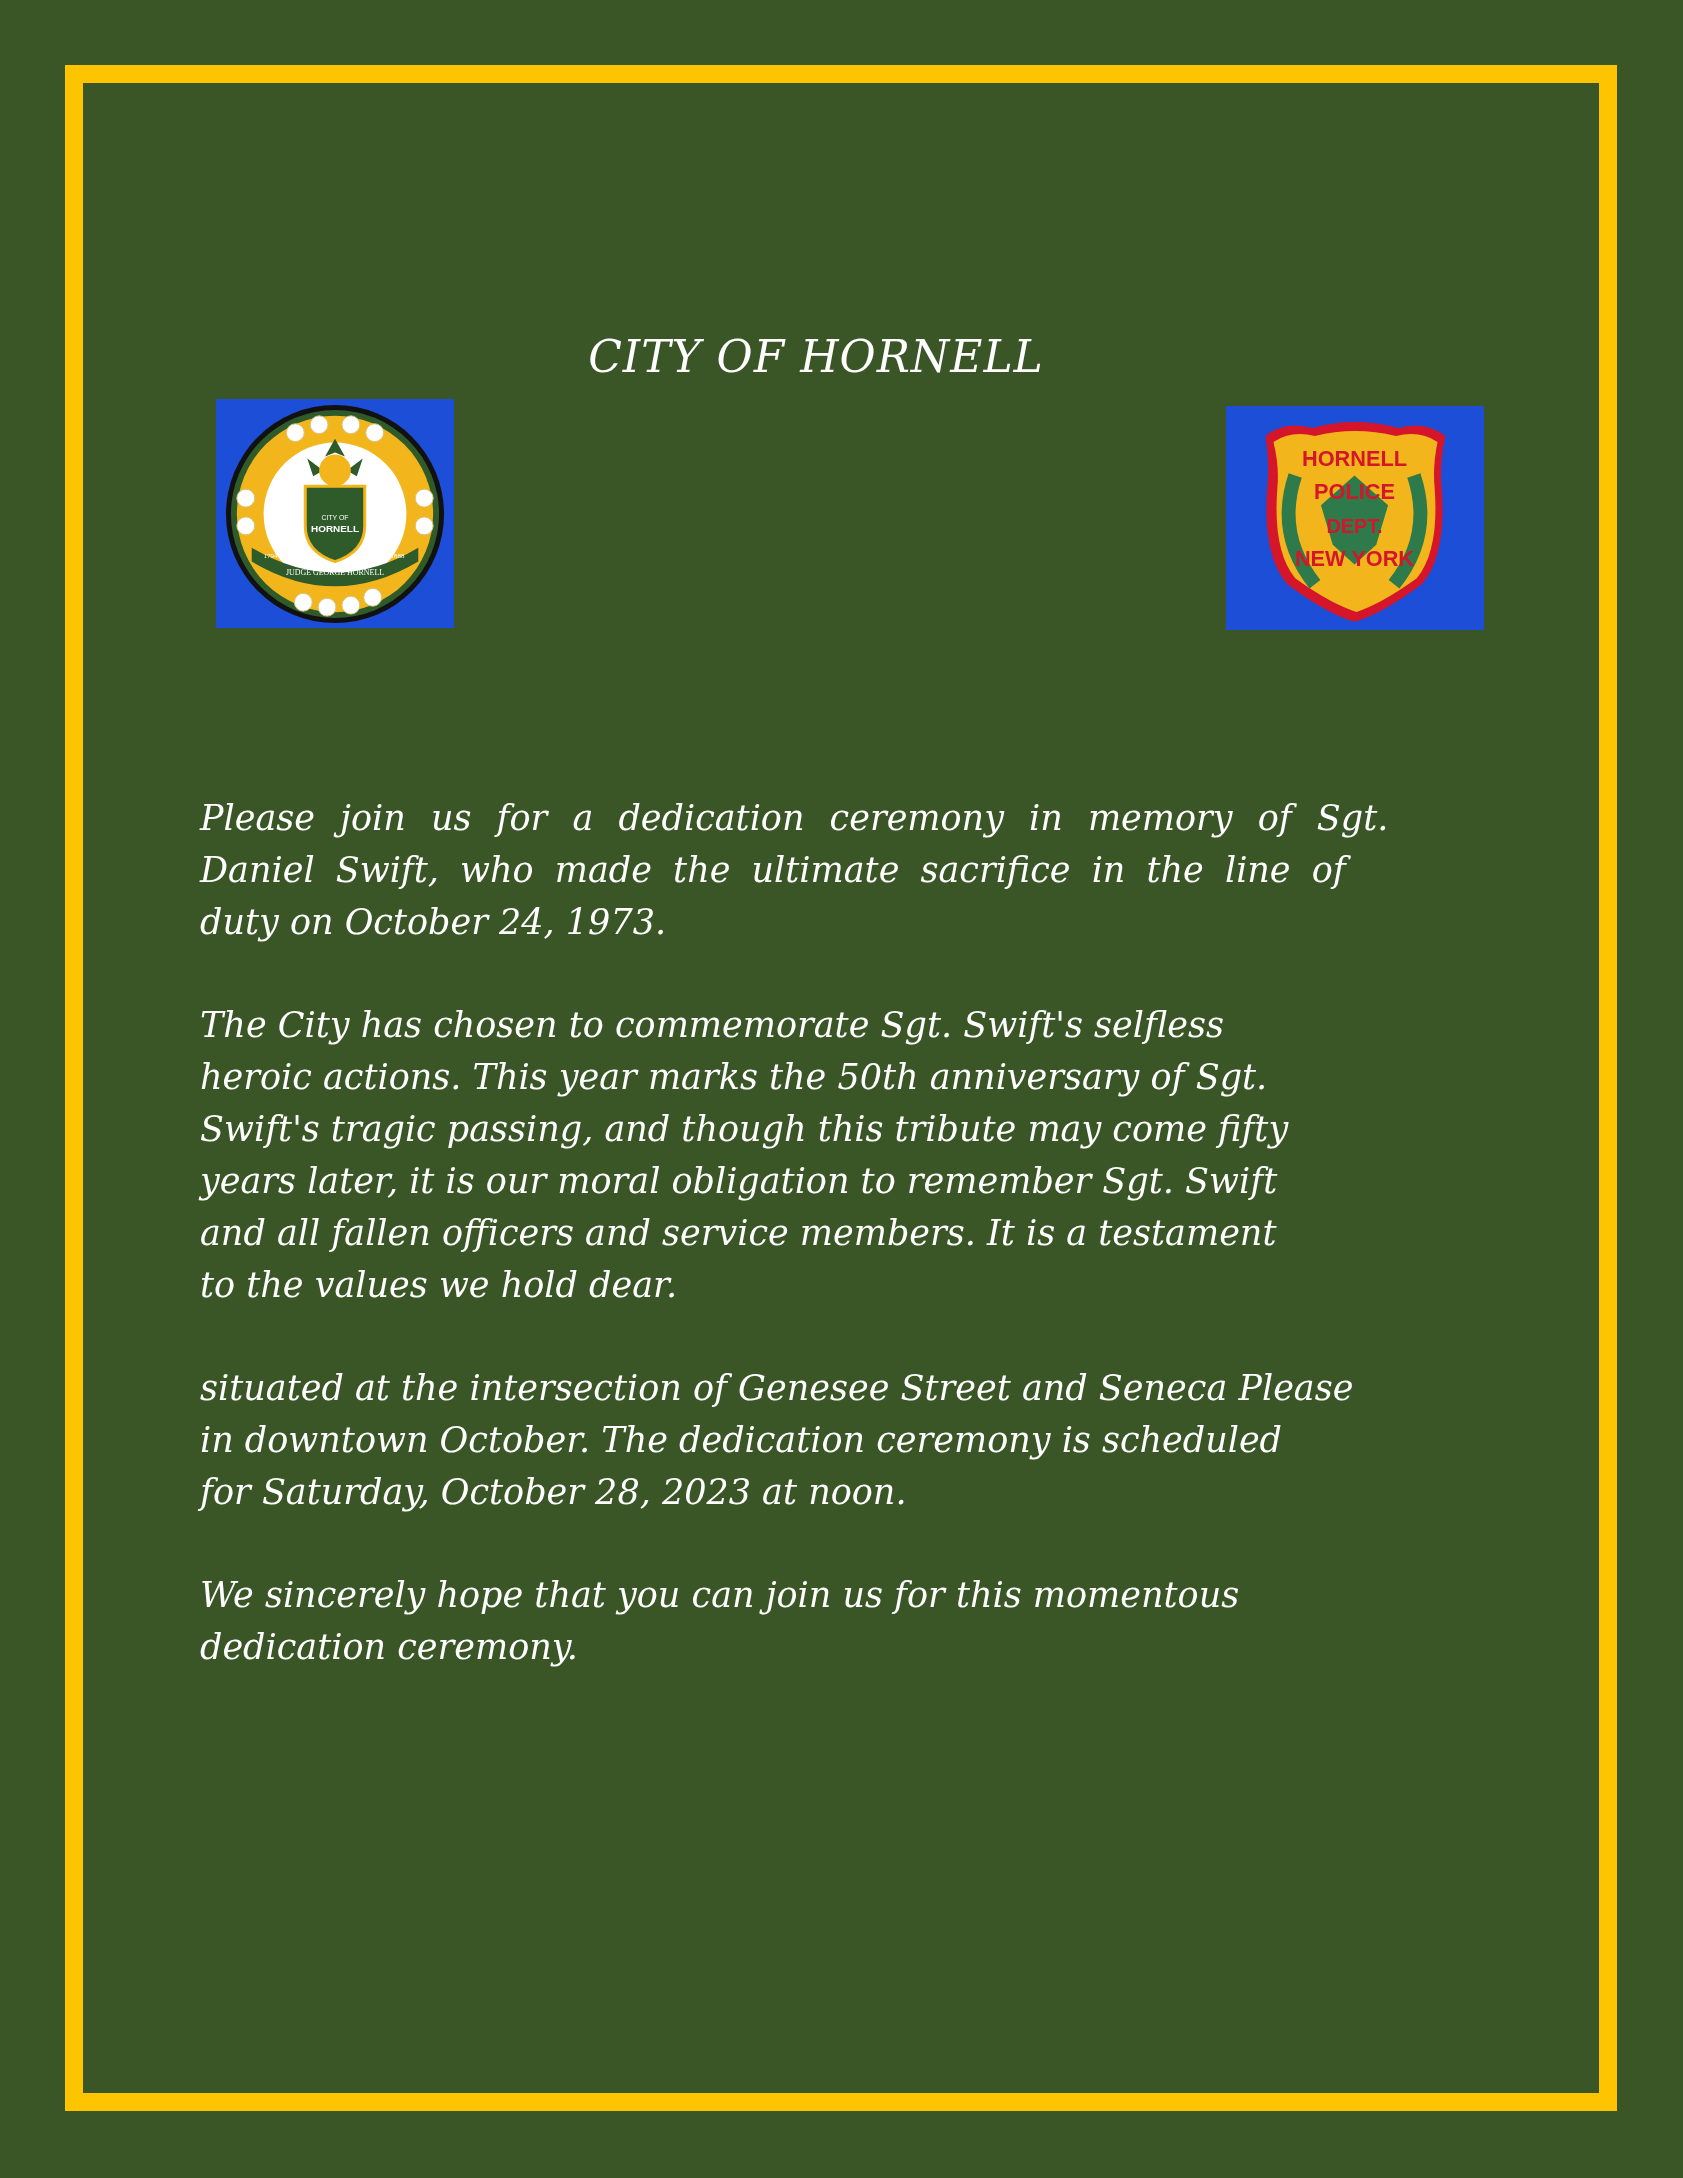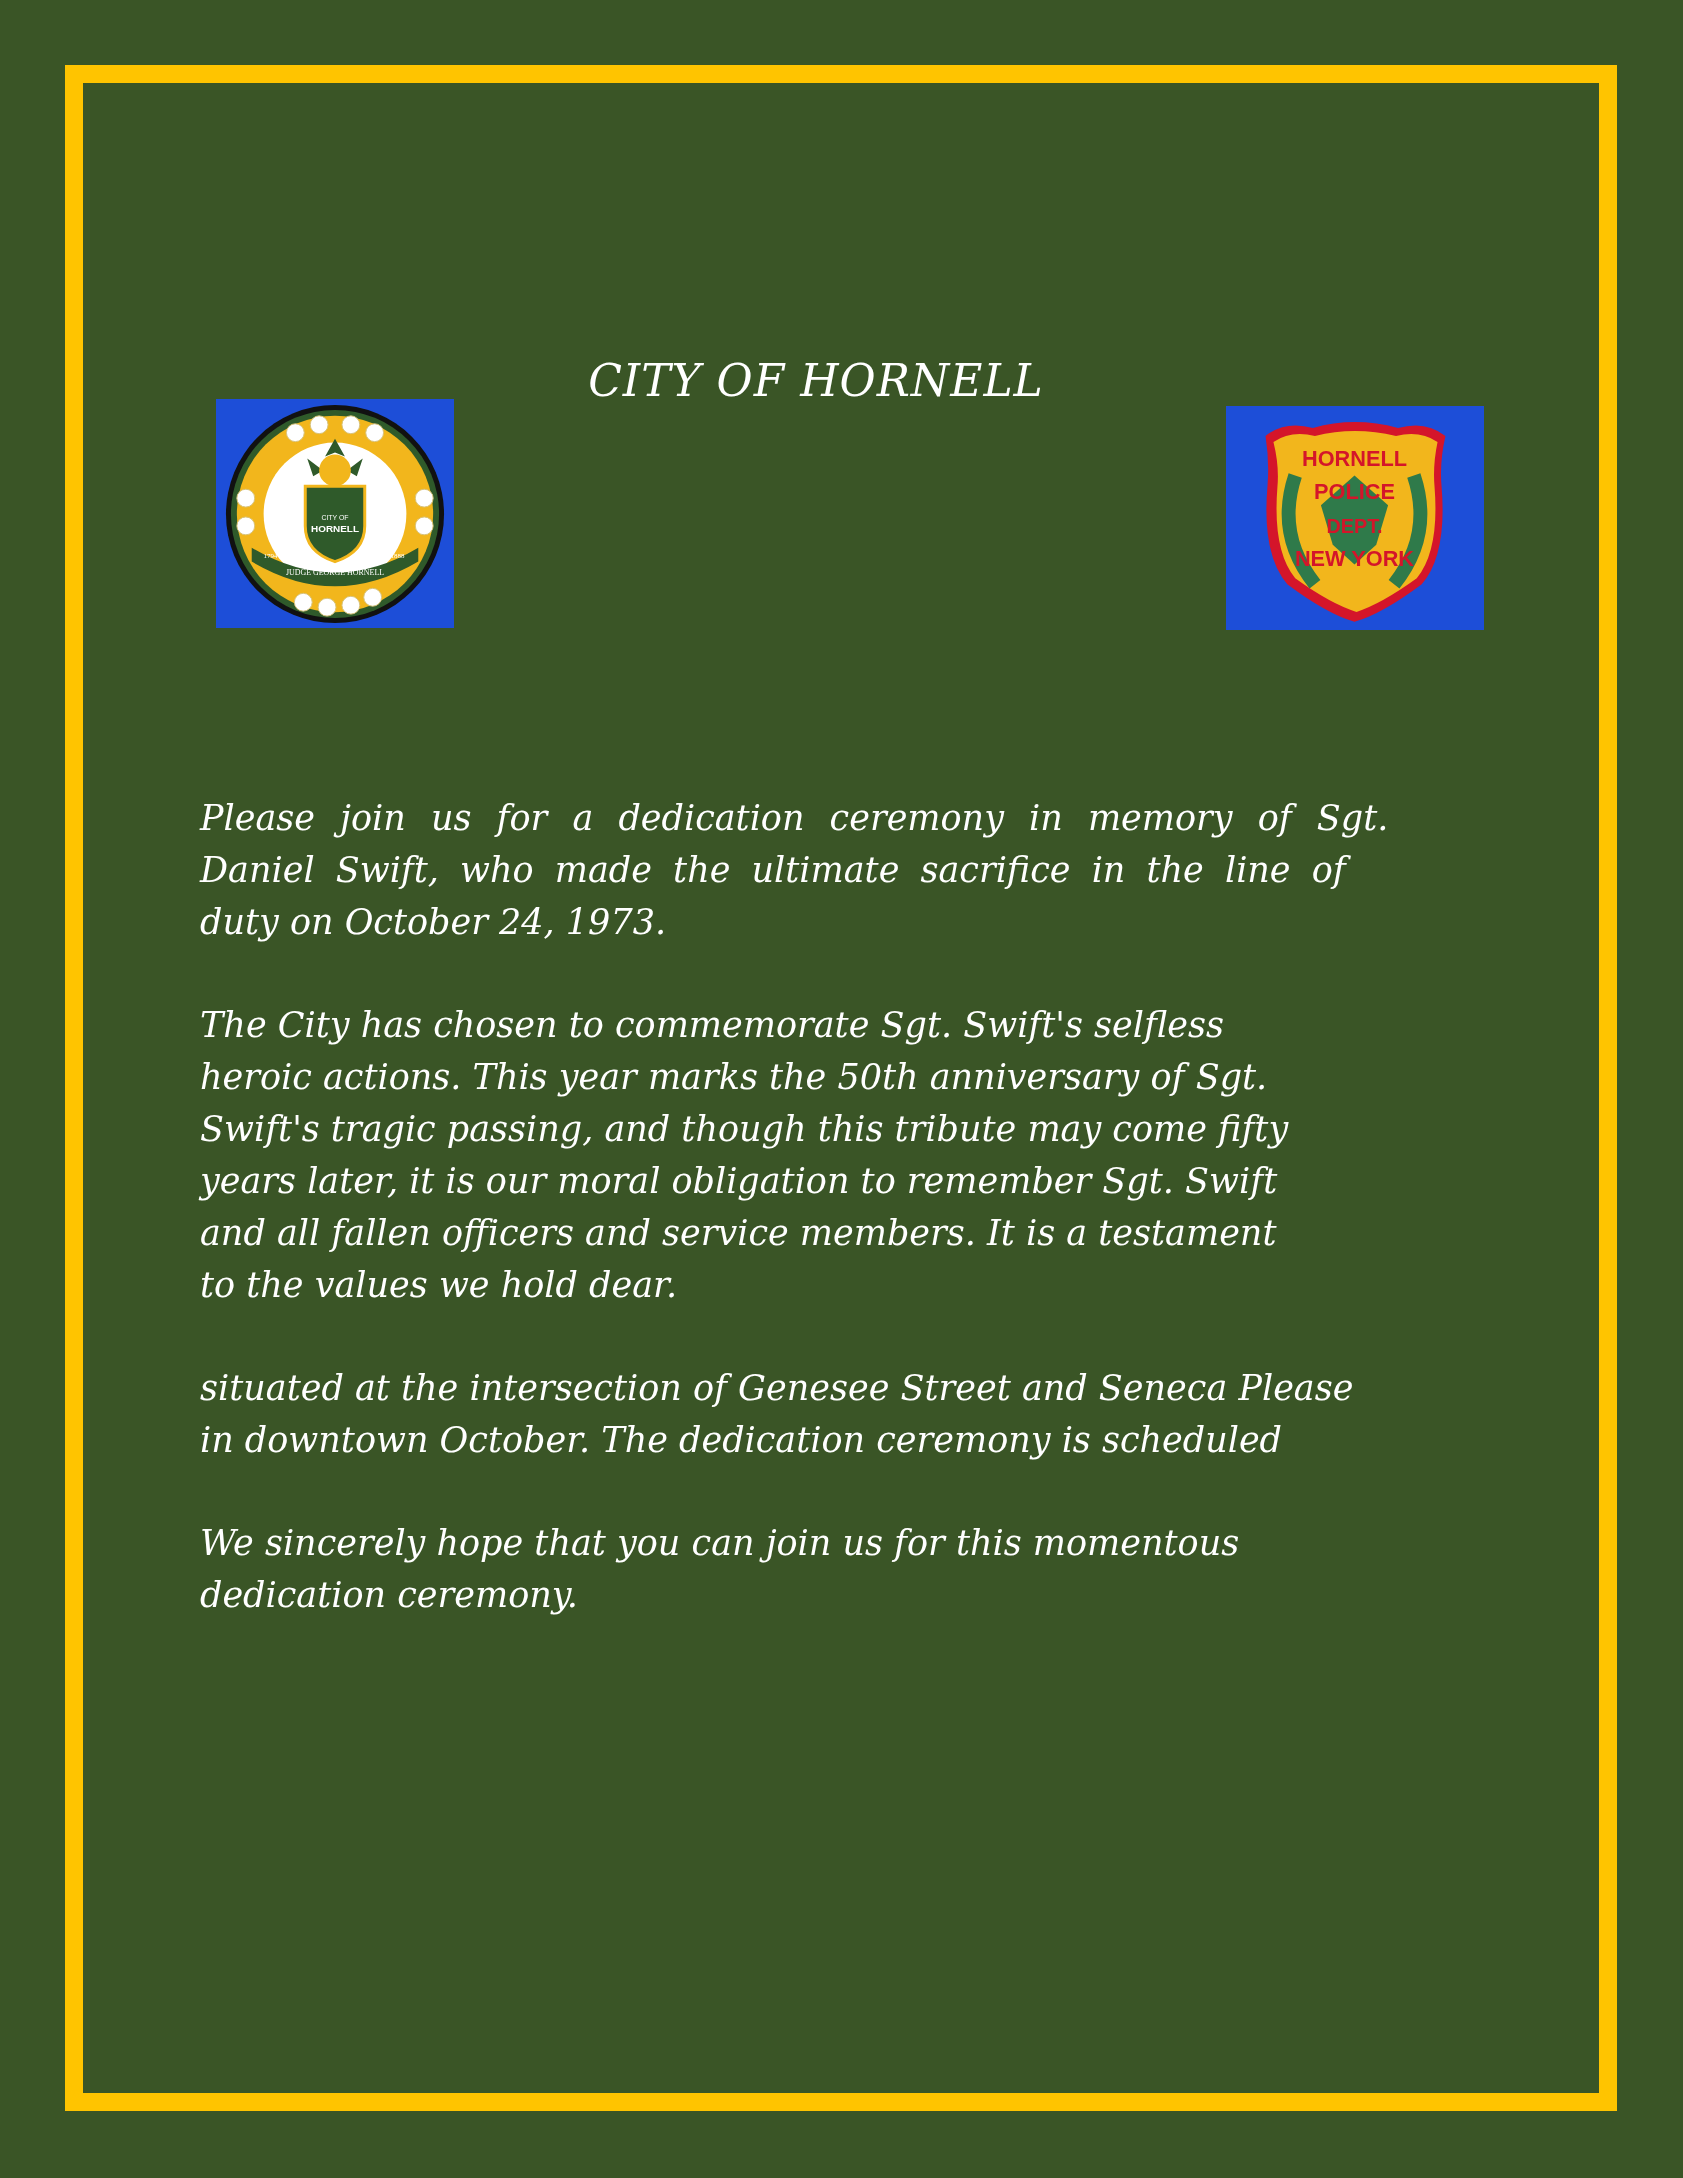--- a/index.html
+++ b/index.html
@@ -28,21 +28,20 @@
       left: 0;
       top: 335px;
       width: 1632px;
       text-align: center;
       color: #ffffff;
       font-family: "DejaVu Serif", serif;
       font-style: italic;
       font-size: 44px;
       letter-spacing: 1px;
       line-height: 1;
-      margin-top: 24px;
     }
     .logo {
       position: absolute;
       background: #1d4ed8;
     }
     .logo-city {
       left: 216px;
       top: 399px;
       width: 238px;
       height: 229px;
@@ -133,19 +132,20 @@
     <span class="line">The City has chosen to commemorate Sgt. Swift's selfless</span>
     <span class="line">heroic actions. This year marks the 50th anniversary of Sgt.</span>
     <span class="line">Swift's tragic passing, and though this tribute may come fifty</span>
     <span class="line">years later, it is our moral obligation to remember Sgt. Swift</span>
     <span class="line">and all fallen officers and service members. It is a testament</span>
     <span class="line">to the values we hold dear.</span>
   </p>
   <p class="para">
     <span class="line">situated at the intersection of Genesee Street and Seneca Please</span>
     <span class="line">in downtown October. The dedication ceremony is scheduled</span>
+    <span class="line">for Saturday, October 28, 2023 at noon.</span>
   </p>
   <p class="para">
     <span class="line">We sincerely hope that you can join us for this momentous</span>
     <span class="line">dedication ceremony.</span>
   </p>
 </div>
 
 
 </body></html>

